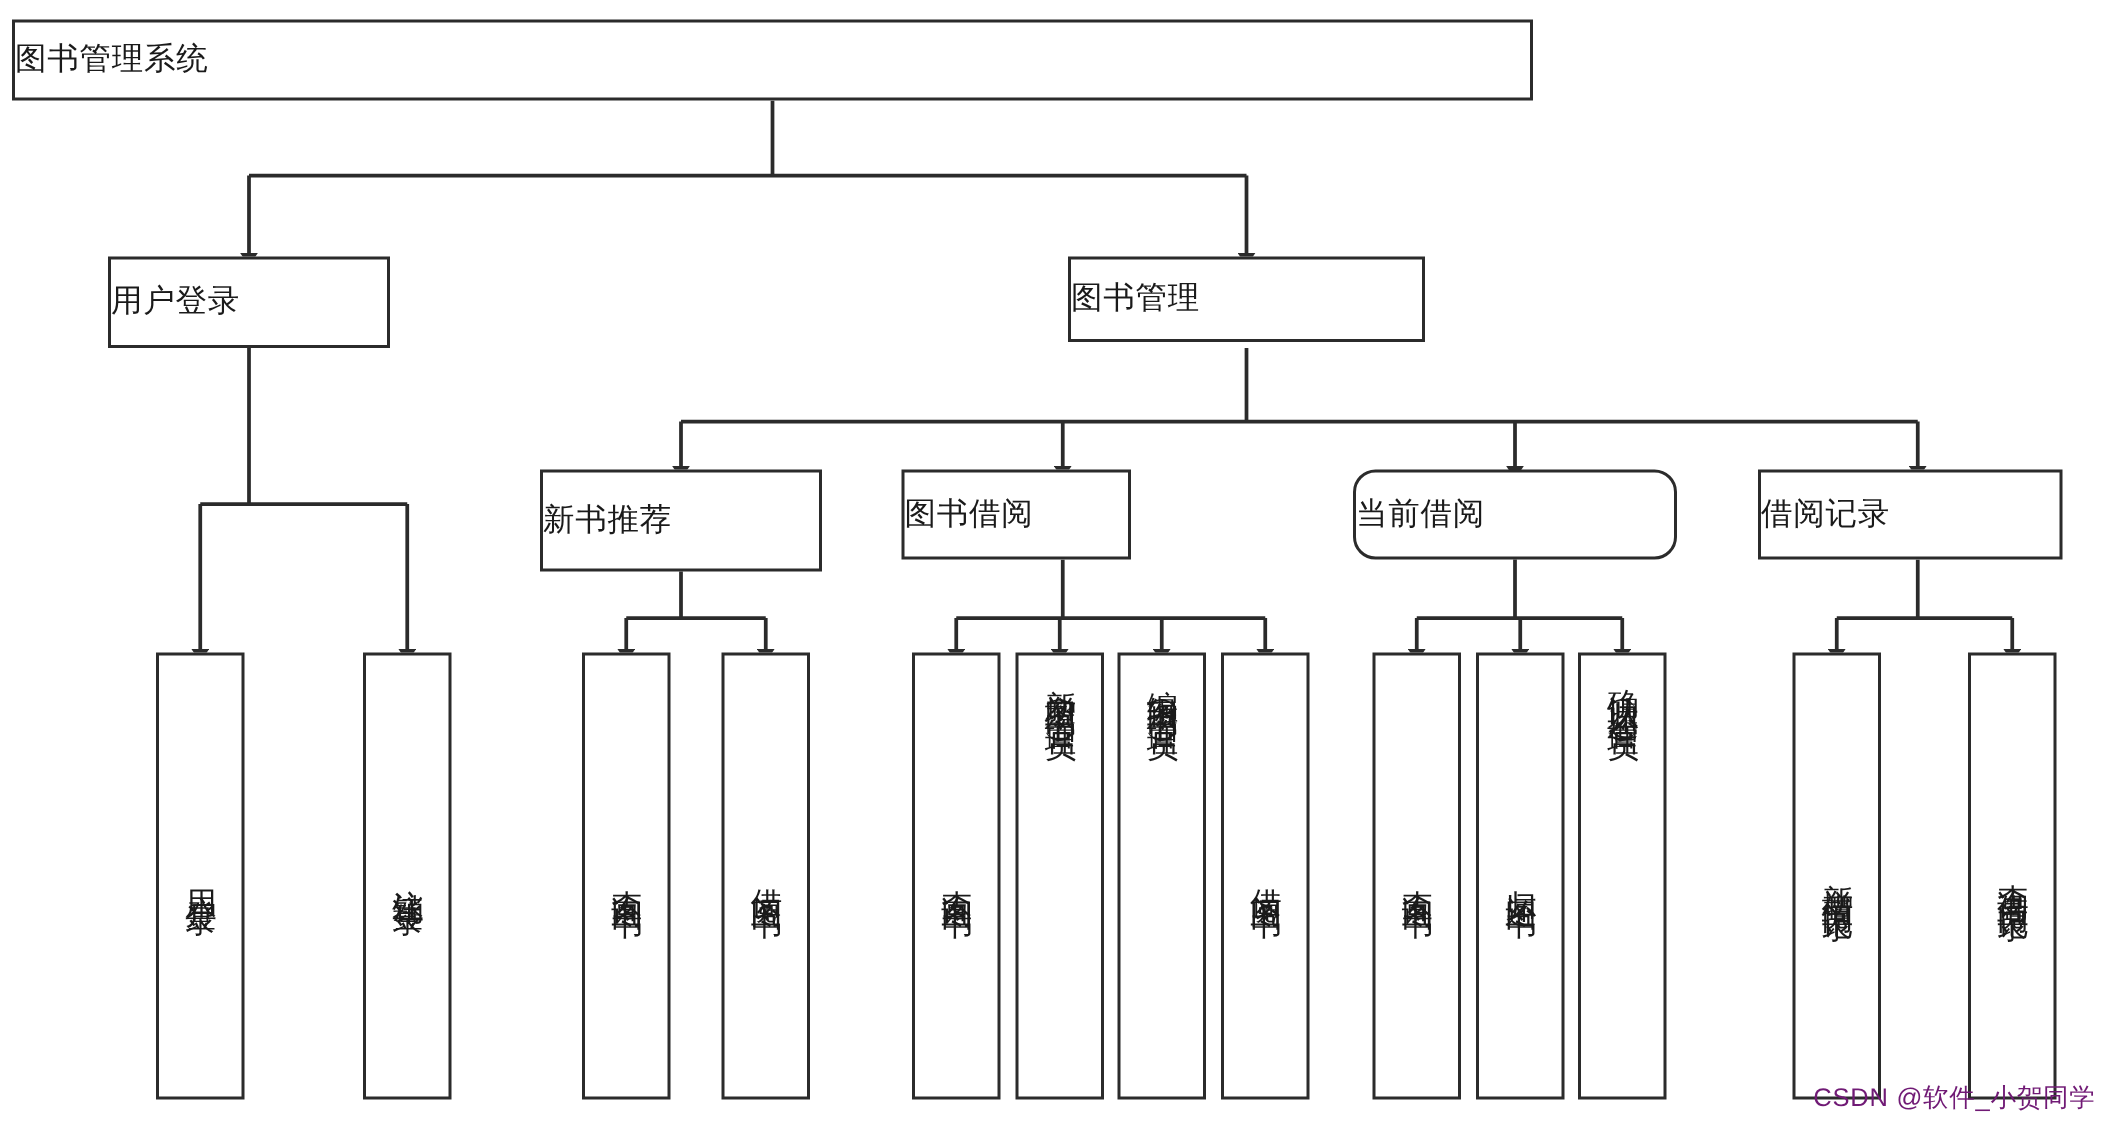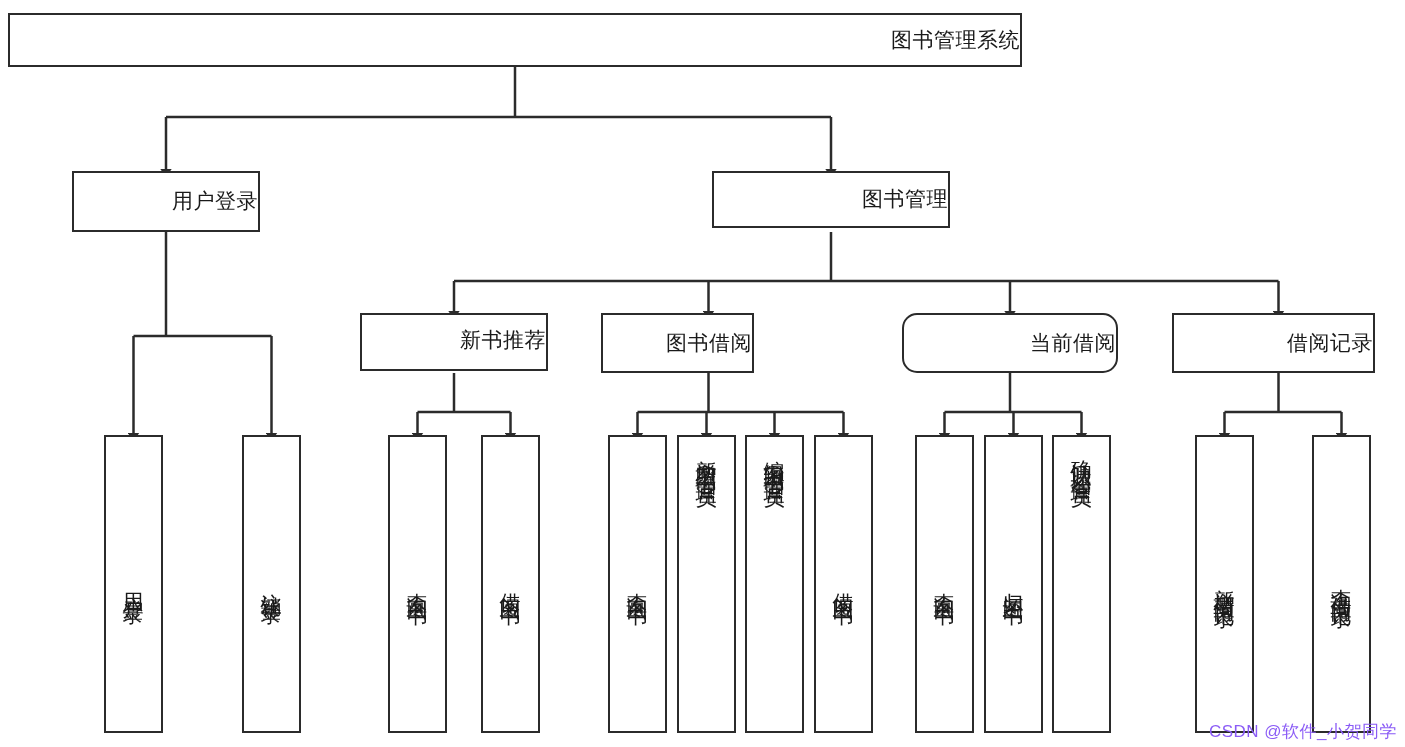--- a/index.html
+++ b/index.html
@@ -24,21 +24,21 @@
     width: 1405px;
     height: 747px;
   }
   .node {
     position: absolute;
     box-sizing: border-box;
     border: 2px solid #2b2b2b;
     background: #ffffff;
     display: flex;
     align-items: center;
-    justify-content: flex-end;
+    justify-content: flex-start;
     color: #1a1a1a;
   }
   .node-h .label {
     font-size: 21px;
     line-height: 1.25;
     letter-spacing: 0.5px;
     white-space: nowrap;
   }
   .node-v {
     align-items: flex-start;
@@ -58,21 +58,21 @@
   }
   .node-v.center {
     align-items: center;
     padding-top: 0;
   }
   #watermark {
     position: absolute;
     right: 8px;
     bottom: 4px;
     font-size: 17px;
-    color: #8b5cf6;
+    color: #701a75;
     white-space: nowrap;
     letter-spacing: 0.5px;
   }
 </style>
 </head>
 <body>
 
 <div id="canvas">
   <svg id="edges" viewBox="0 0 1405 747">
     <defs>
@@ -120,21 +120,21 @@
   <div id="nodes">
       <div class="node node-h" style="left: 8px; top: 13px; width: 1014px; height: 54px;">
         <span class="label">图书管理系统</span>
       </div>
       <div class="node node-h" style="left: 72px; top: 171px; width: 188px; height: 61px;">
         <span class="label">用户登录</span>
       </div>
       <div class="node node-h" style="left: 712px; top: 171px; width: 238px; height: 57px;">
         <span class="label">图书管理</span>
       </div>
-      <div class="node node-h" style="left: 360px; top: 313px; width: 188px; height: 58px; font-family: Liberation Mono, monospace;">
+      <div class="node node-h" style="left: 360px; top: 313px; width: 188px; height: 68px;">
         <span class="label">新书推荐</span>
       </div>
       <div class="node node-h" style="left: 601px; top: 313px; width: 153px; height: 60px;">
         <span class="label">图书借阅</span>
       </div>
       <div class="node node-h" style="left: 902px; top: 313px; width: 216px; height: 60px; border-radius: 15px;">
         <span class="label">当前借阅</span>
       </div>
       <div class="node node-h" style="left: 1172px; top: 313px; width: 203px; height: 60px;">
         <span class="label">借阅记录</span>

